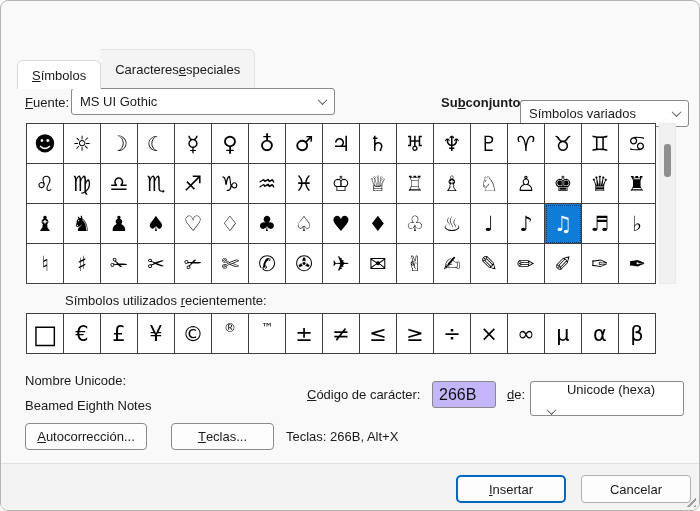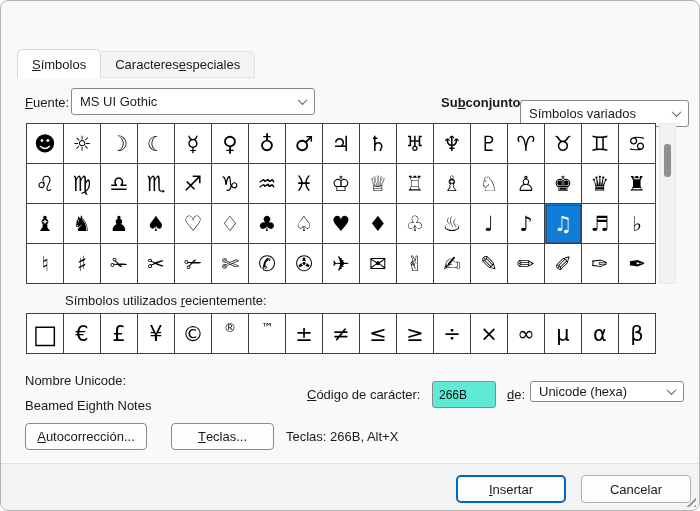--- a/index.html
+++ b/index.html
@@ -20,34 +20,34 @@
   .max-glyph { width: 11px; height: 11px; border: 1.5px solid #5f5f5f; border-radius: 2px; }
   .close-glyph { font-size: 15px; color: #5f5f5f; line-height: 1; }
 
   
   .tabs { position: absolute; left: 16px; top: 48px; display: flex; align-items: flex-end; }
   .tab { font-size: 13px; padding: 0 14px; display: flex; align-items: center; }
   .tab.active {
     height: 29px; background: #fff; border: 1px solid #d8d8d8; border-bottom: none;
     border-radius: 6px 6px 0 0; z-index: 2;
   }
-  .tab.inactive { height: 27px; background: #f4f4f4; border: 1px solid #e2e2e2; border-left: none; border-radius: 0 6px 0 0; justify-content: flex-end; }
+  .tab.inactive { height: 40px; background: #f4f4f4; border: 1px solid #e2e2e2; border-left: none; border-radius: 0 6px 0 0; justify-content: flex-end; }
 
   
   .lbl { position: absolute; font-size: 13px; white-space: nowrap; }
   .combo {
     position: absolute; background: #fff; border: 1px solid #898989; border-radius: 3px;
     display: flex; align-items: center; font-size: 13px; padding-left: 8px;
   }
   .combo .val { flex: 1; white-space: nowrap; overflow: hidden; }
   .chev-btn { width: 24px; align-self: stretch; display: flex; align-items: center; justify-content: center; }
   .chev { width: 7px; height: 7px; border-right: 1.5px solid #5a5a5a; border-bottom: 1.5px solid #5a5a5a; transform: rotate(45deg) translate(-1px,-1px); }
   .textbox {
-    position: absolute; background: #5eead4; border: 1px solid #898989; border-radius: 3px;
-    font-size: 12px; font-family: "Liberation Sans", sans-serif; padding: 0 6px; color: #111;
+    position: absolute; background: #c4b5fd; border: 1px solid #898989; border-radius: 3px;
+    font-size: 16px; font-family: "Liberation Sans", sans-serif; padding: 0 6px; color: #111;
   }
 
   
   .symgrid {
     position: absolute; display: grid; grid-template-columns: repeat(17, 37px);
     border-top: 1px solid #3f3f3f; border-left: 1px solid #3f3f3f; background: #fff;
   }
   .cell {
     width: 37px; height: 40px; border-right: 1px solid #3f3f3f; border-bottom: 1px solid #3f3f3f;
     display: flex; align-items: center; justify-content: center;
@@ -86,21 +86,21 @@
 
 <div class="dialog">
 
 
   <div class="tabs">
     <div class="tab active"><u>S</u>ímbolos</div>
     <div class="tab inactive">Caracteres <u>e</u>speciales</div>
   </div>
 
   <div class="lbl" style="left:24px; top:94px;"><u>F</u>uente:</div>
-  <div class="combo" style="left:70px; top:87px; width:244px; height:27px;">
+  <div class="combo" style="left:70px; top:87px; width:264px; height:27px;">
     <div class="val">MS UI Gothic</div>
     <div class="chev-btn">
         <div class="chev"></div>
       </div>
   </div>
 
   <div class="lbl" style="left:440px; top:94px;font-weight:bold;">Su<u>b</u>conjunto:</div>
   <div class="combo" style="left:519px; top:87px; width:169px; height:27px;margin-top:12px;">
     <div class="val">Símbolos variados</div>
     <div class="chev-btn">
@@ -289,21 +289,21 @@
       <div class="cell">β</div>
     </div>
 
   <div class="lbl" style="left:24px; top:372px;">Nombre Unicode:</div>
   <div class="lbl" style="left:24px; top:397px;">Beamed Eighth Notes</div>
 
   <div class="lbl" style="left:306px; top:386px;"><u>C</u>ódigo de carácter:</div>
   <input class="textbox" style="left: 431px; top: 380px; width: 64px; height: 27px;" value="266B">
 
   <div class="lbl" style="left:506px; top:386px;"><u>d</u>e:</div>
-  <div class="combo" style="left:529px; top:380px; width:154px; height:21px;">
+  <div class="combo" style="left:529px; top:380px; width:154px; height:35px;flex-direction:column;">
     <div class="val">Unicode (hexa)</div>
     <div class="chev-btn">
         <div class="chev"></div>
       </div>
   </div>
 
   <div class="btn" style="left:24px; top:422px; width:122px; height:27px;"><u>A</u>utocorrección...</div>
   <div class="btn" style="left:170px; top:422px; width:103px; height:27px;"><u>T</u>eclas...</div>
   <div class="lbl" style="left:285px; top:428px;">Teclas: 266B, Alt+X</div>
 

